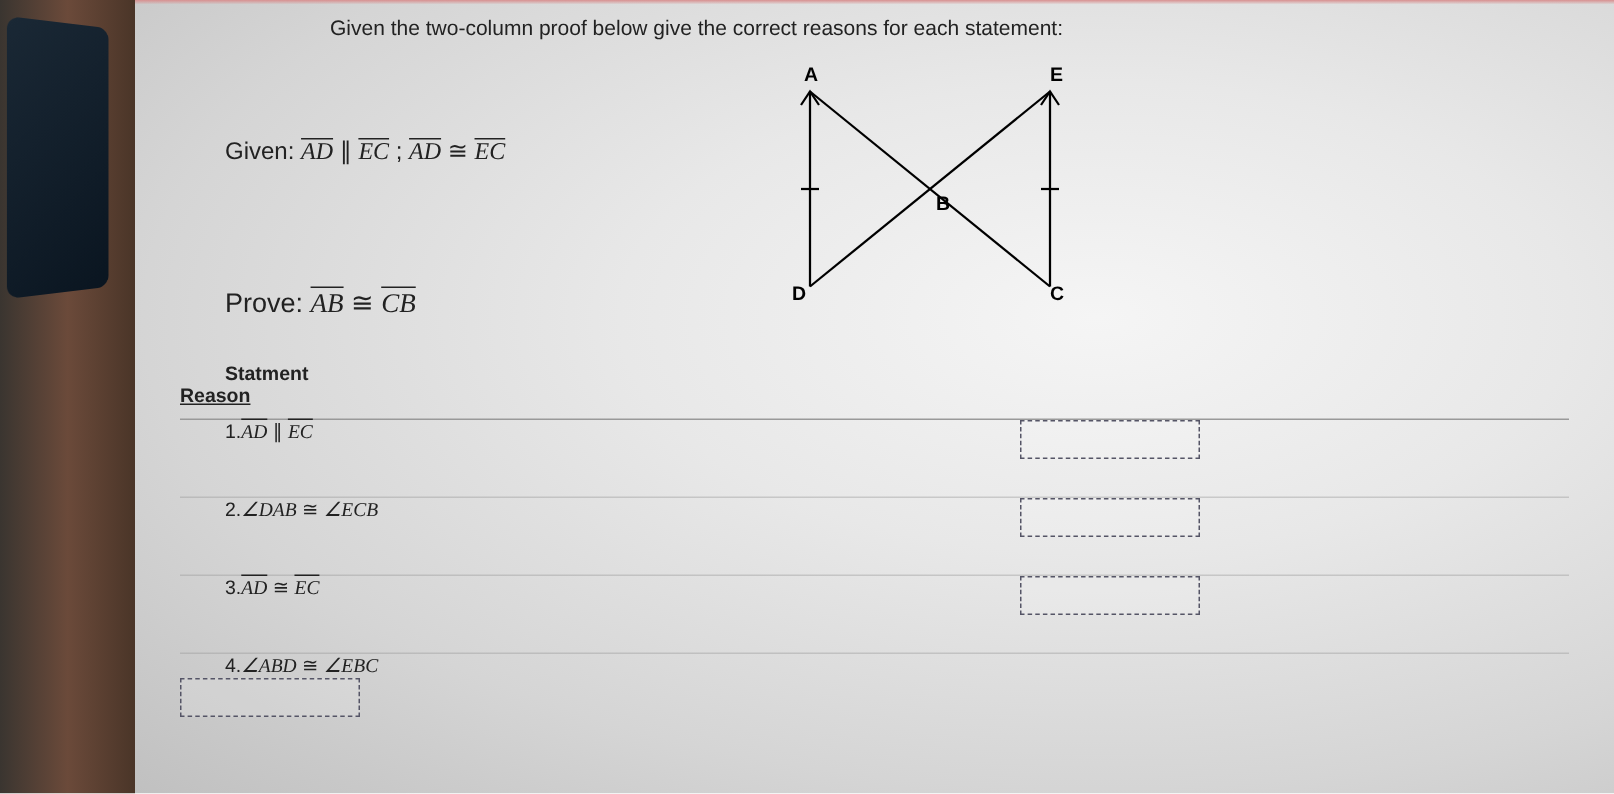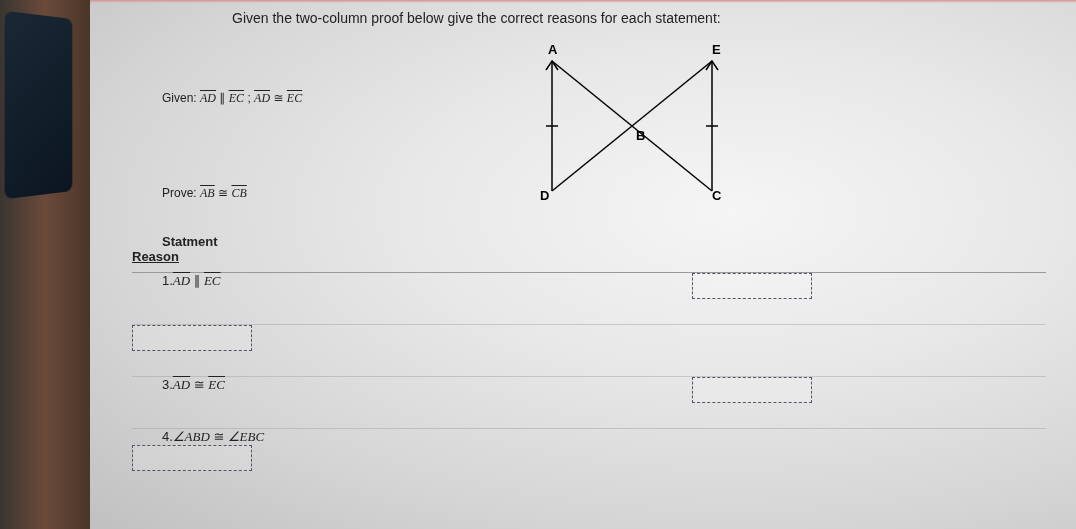--- a/index.html
+++ b/index.html
@@ -24,21 +24,21 @@
       width: 70px;
       height: 180px;
       background: linear-gradient(135deg, #1a2835 0%, #0a1520 100%);
       border-radius: 8px;
       transform: perspective(200px) rotateY(15deg);
     }
     .screen {
       flex: 1;
       height: 100%;
       background: radial-gradient(ellipse at 65% 40%, #f5f5f5 0%, #e8e8e8 35%, #d5d5d5 70%, #c0c0c0 100%);
-      padding: 10px 30px 0 42px;
+      padding: 10px 30px 0 30px;
       position: relative;
     }
     .screen::before {
       content: '';
       position: absolute;
       top: 0; left: 0; right: 0;
       height: 3px;
       background: linear-gradient(to bottom, #d89090, transparent);
     }
     .prompt-text {
@@ -50,26 +50,26 @@
       display: flex;
       align-items: flex-start;
       margin-bottom: 20px;
     }
     .given-prove {
       width: 380px;
       padding-left: 30px;
       padding-top: 45px;
     }
     .math-line {
-      font-size: 12px;
+      font-size: 16px;
       color: #222;
       margin-bottom: 80px;
     }
     .prove-line {
-      font-size: 12px;
+      font-size: 18px;
       color: #222;
     }
     .overline {
       text-decoration: overline;
       font-style: italic;
       font-family: 'Times New Roman', serif;
     }
     .label-text { font-weight: normal; }
     .diagram-container {
       width: 240px;
@@ -179,20 +179,23 @@
     <div class="table-row">
       <div class="col-statement">
         <span>1.</span><span class="overline">AD</span><span> ∥ </span><span class="overline">EC</span>
       </div>
       <div class="col-reason">
         <input class="reason-input" value="" style="">
       </div>
     </div>
 
     <div class="table-row">
+      <div class="col-statement">
+        <span>2.</span><span class="math-serif">∠DAB</span><span> ≅ </span><span class="math-serif">∠ECB</span>
+      </div>
       <div class="col-reason">
         <input class="reason-input" value="" style="">
       </div>
     </div>
 
     <div class="table-row">
       <div class="col-statement">
         <span>3.</span><span class="overline">AD</span><span> ≅ </span><span class="overline">EC</span>
       </div>
       <div class="col-reason">

